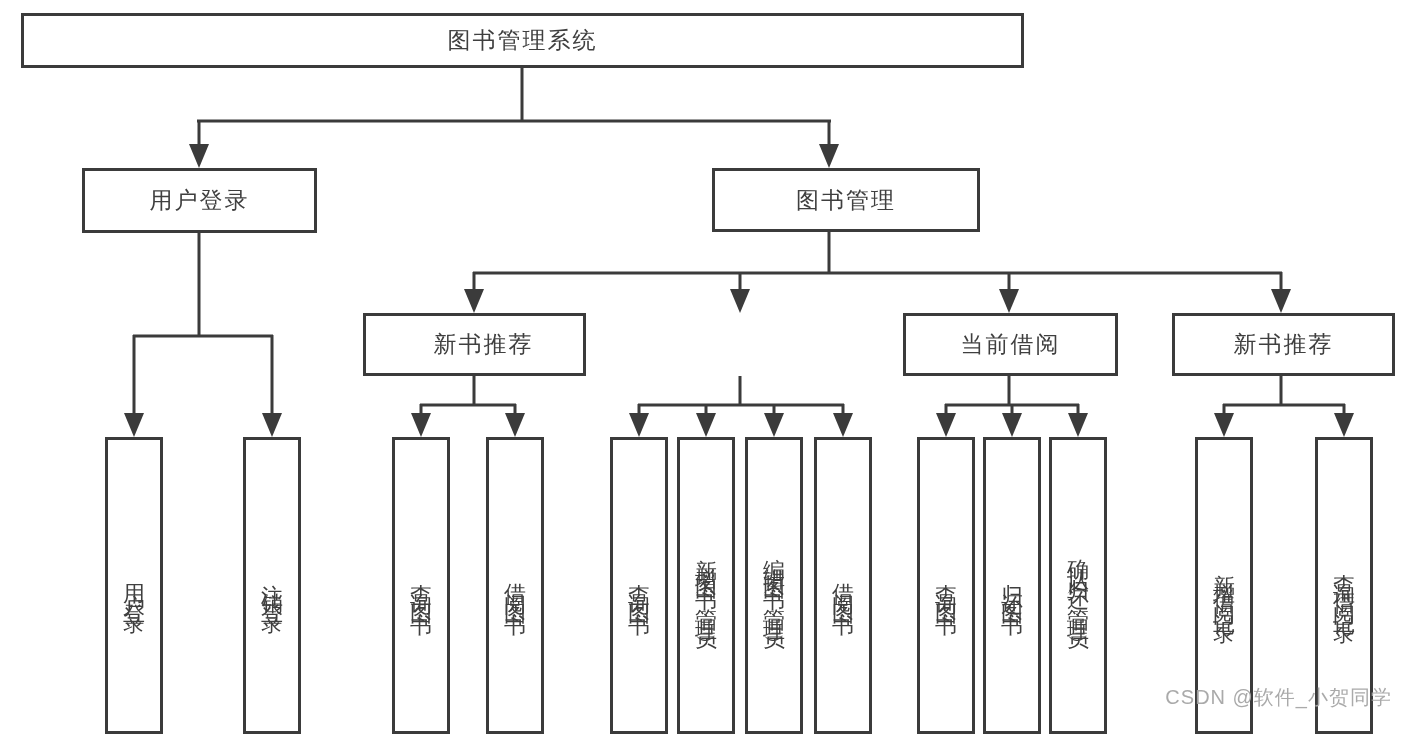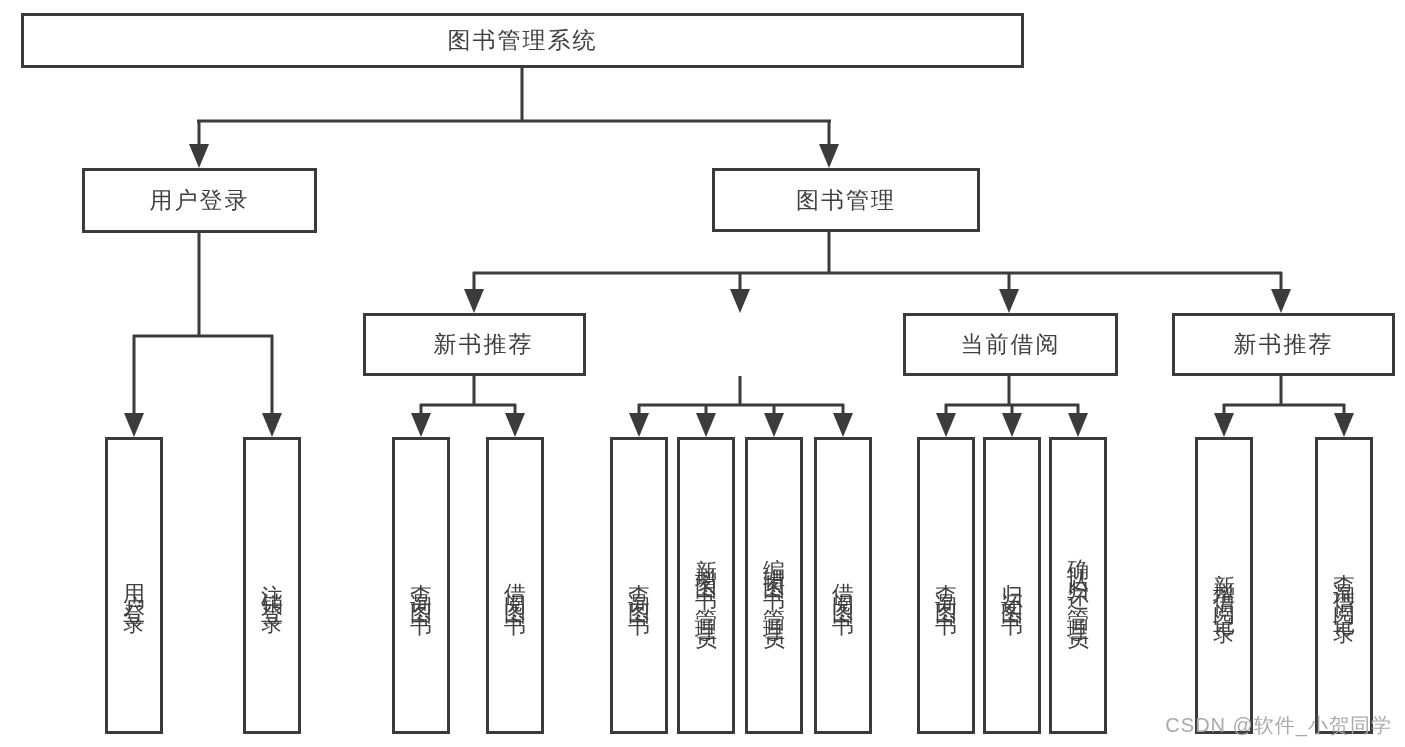--- a/index.html
+++ b/index.html
@@ -49,21 +49,21 @@
   #leaf-7  { left: 745px; }
   #leaf-8  { left: 814px; }
   #leaf-9  { left: 917px; }
   #leaf-10 { left: 983px; }
   #leaf-11 { left: 1049px; }
   #leaf-12 { left: 1195px; }
   #leaf-13 { left: 1315px; }
 
   .watermark {
     position: absolute;
-    right: 13px; top: 712px;
+    right: 13px; top: 684px;
     font-size: 20px;
     color: rgba(165, 165, 165, 0.95);
     letter-spacing: 1px;
     z-index: 10;
     white-space: nowrap;
   }
 </style>
 </head>
 <body>
 

